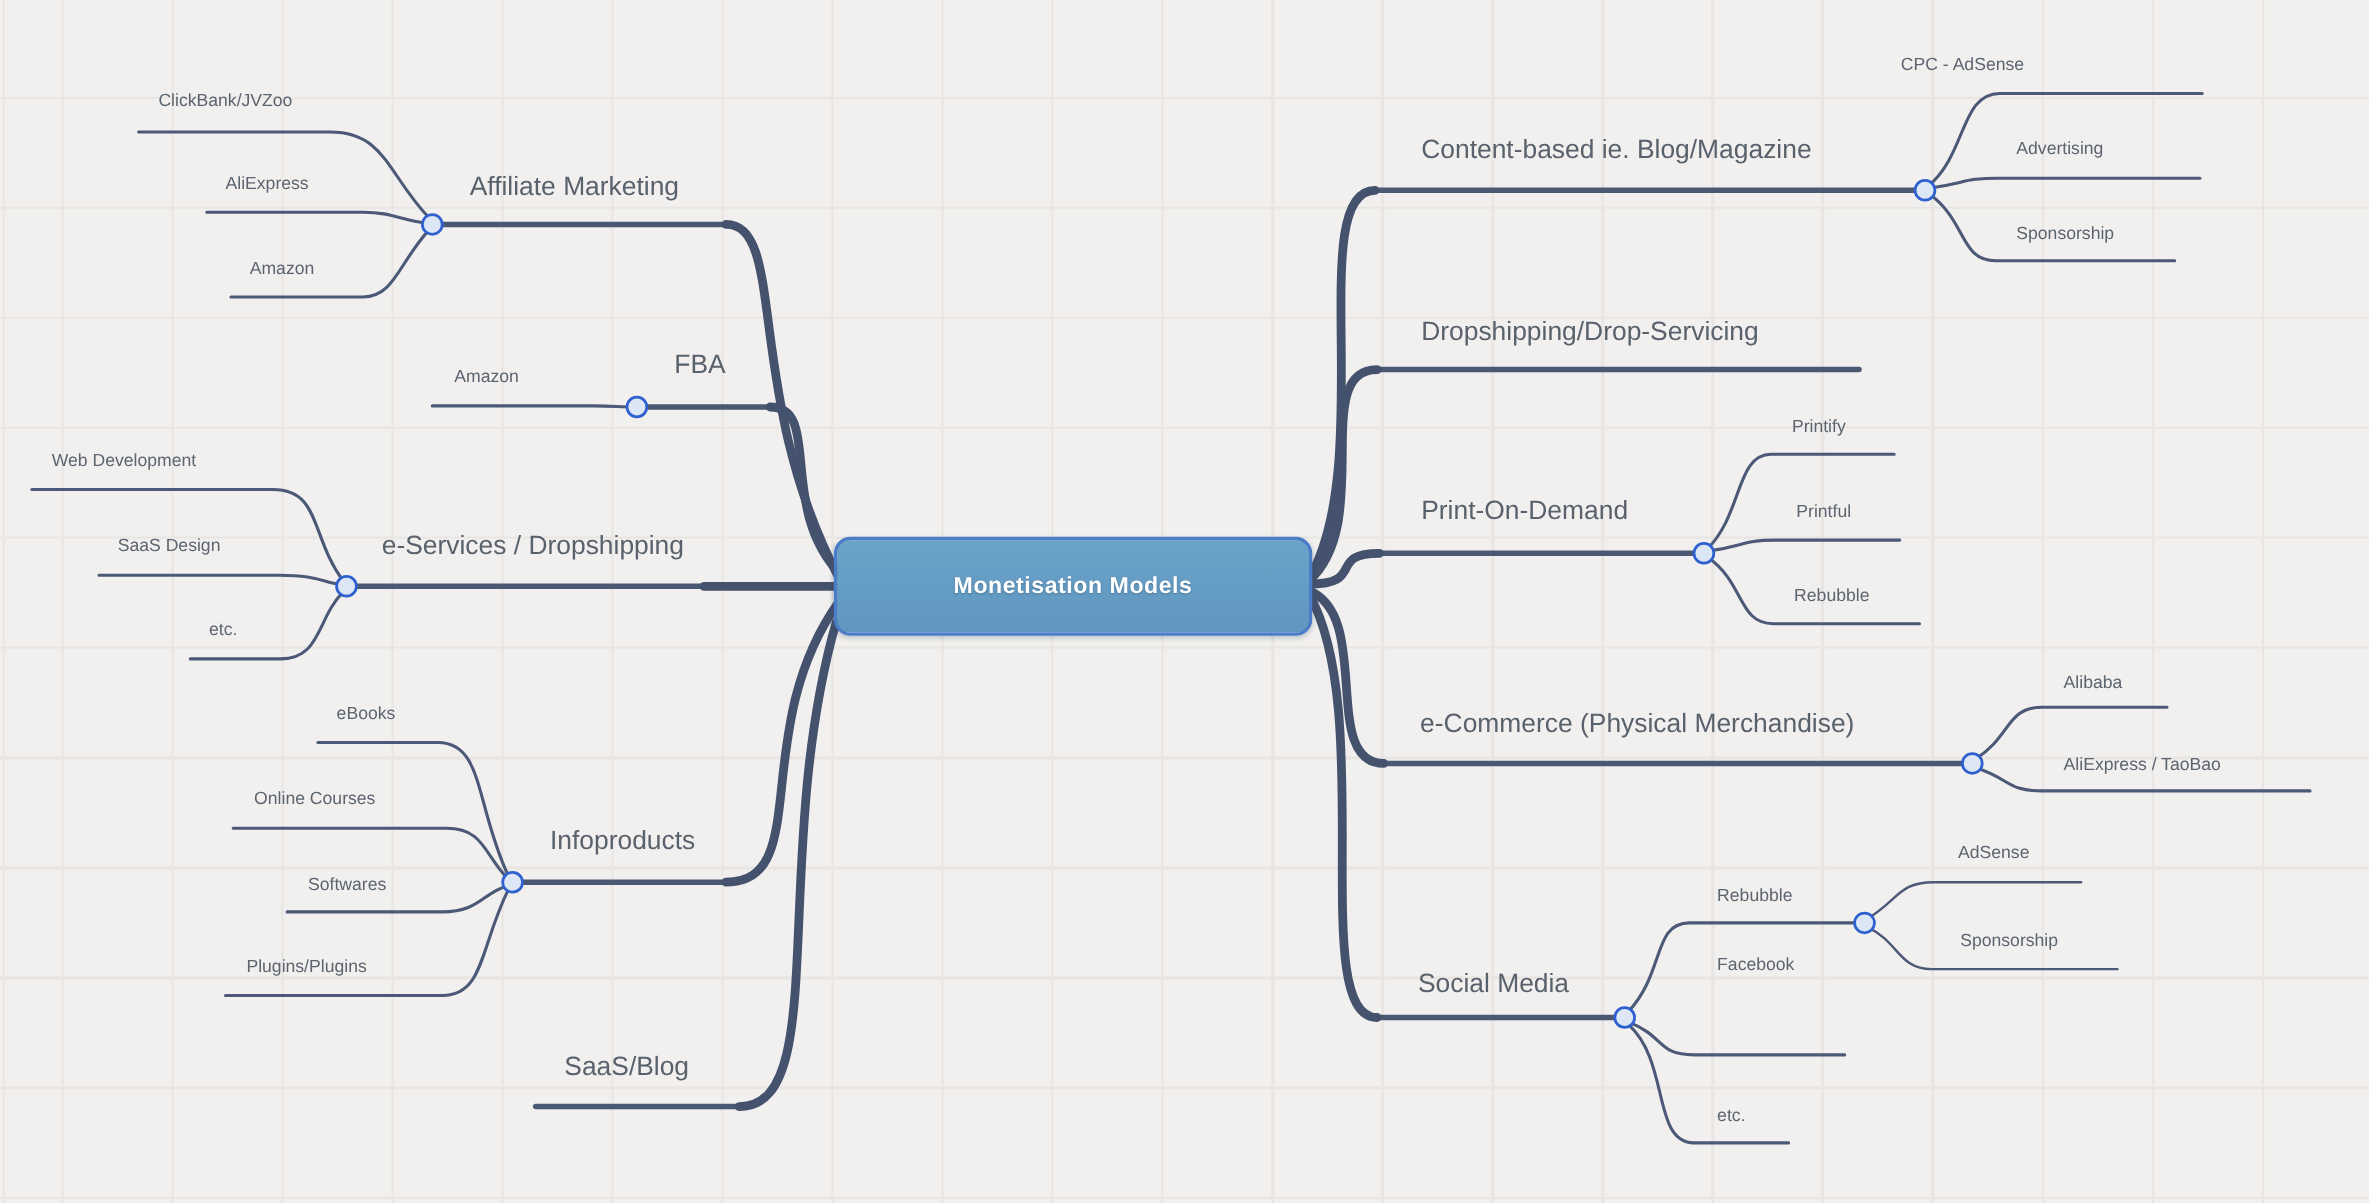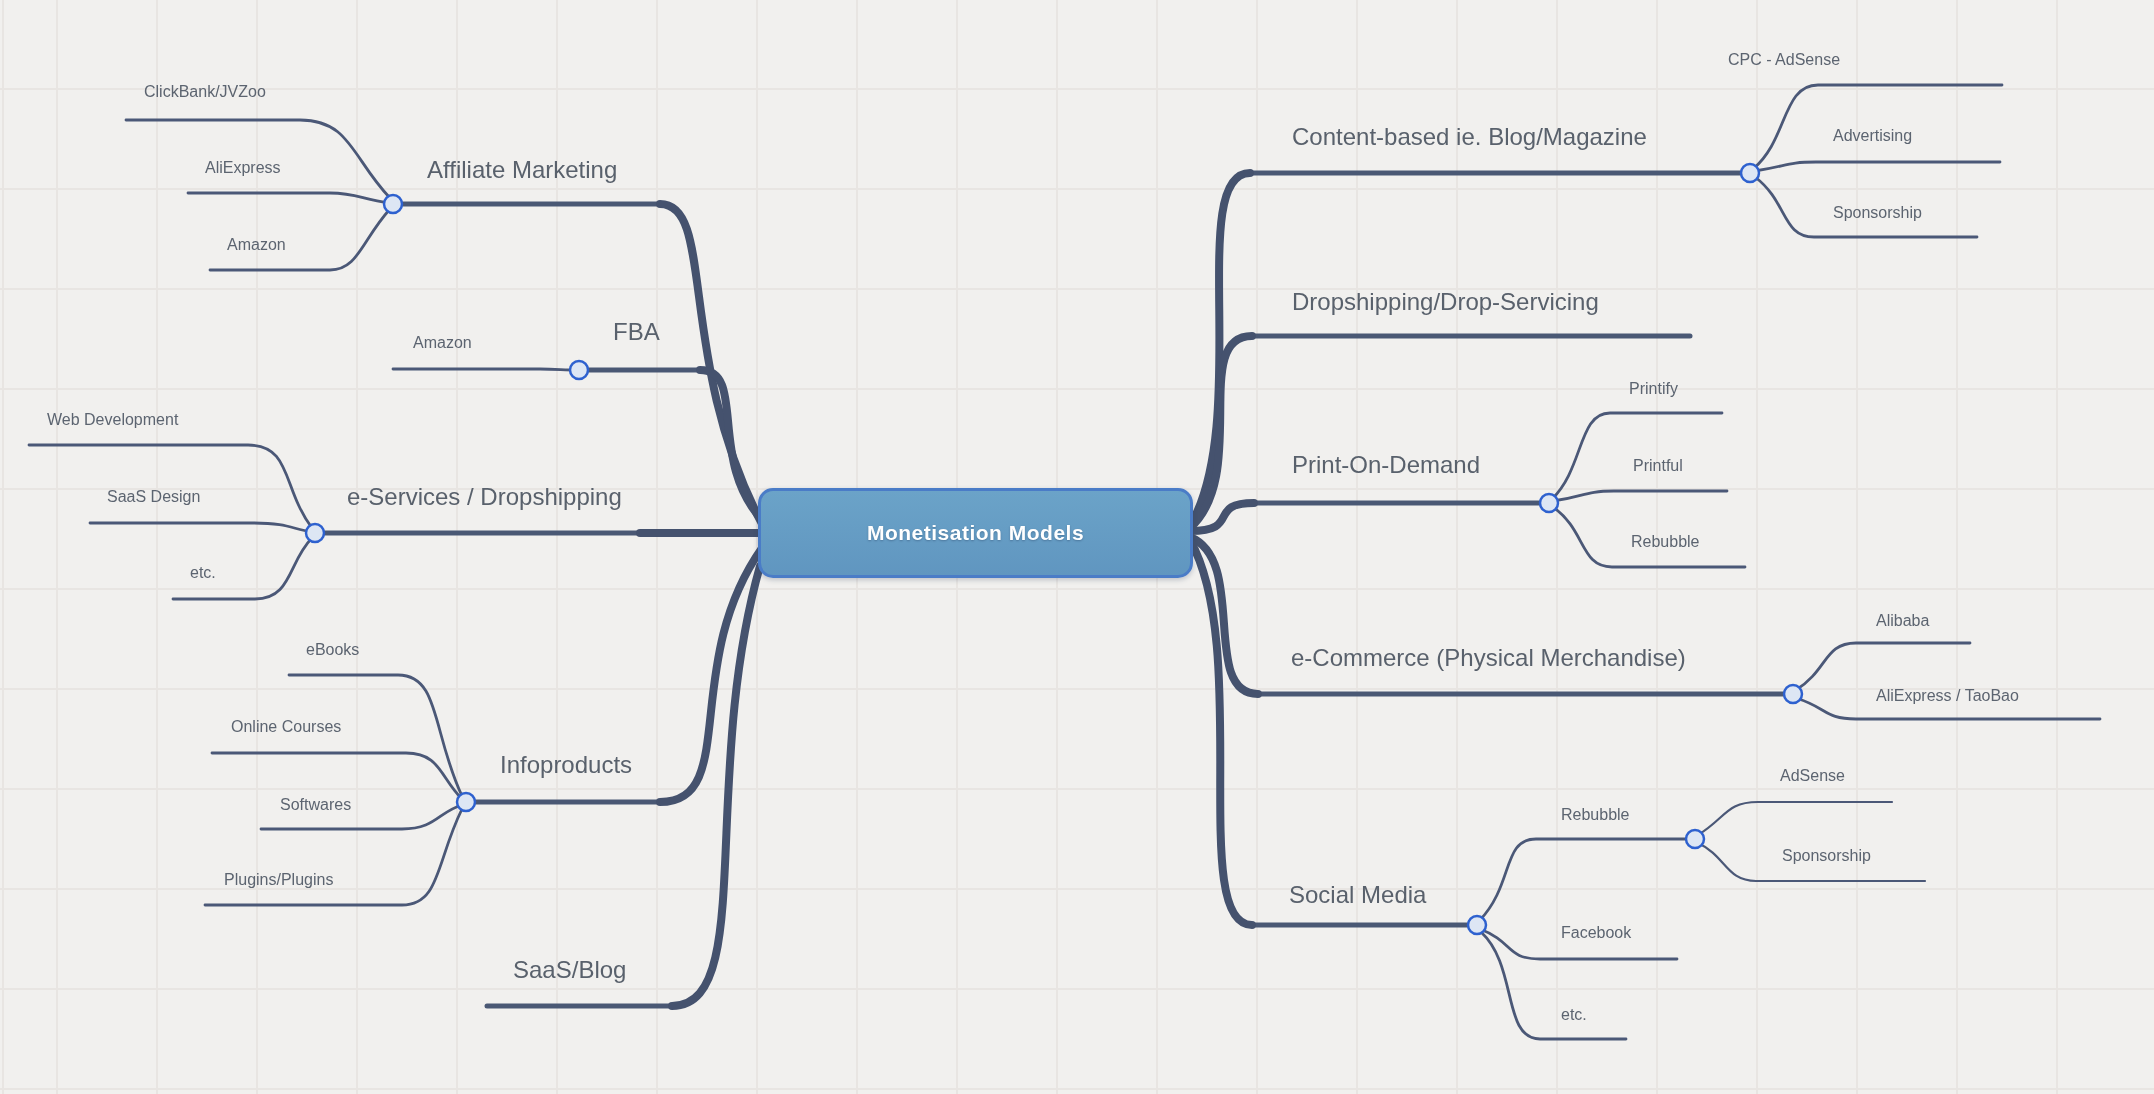--- a/index.html
+++ b/index.html
@@ -130,21 +130,21 @@
 
   <div class="lbl d2" style="left:1728px;top:50px">CPC - AdSense</div>
   <div class="lbl d2" style="left:1833px;top:126px">Advertising</div>
   <div class="lbl d2" style="left:1833px;top:203px">Sponsorship</div>
   <div class="lbl d2" style="left:1629px;top:379px">Printify</div>
   <div class="lbl d2" style="left:1633px;top:456px">Printful</div>
   <div class="lbl d2" style="left:1631px;top:532px">Rebubble</div>
   <div class="lbl d2" style="left:1876px;top:611px">Alibaba</div>
   <div class="lbl d2" style="left:1876px;top:686px">AliExpress / TaoBao</div>
   <div class="lbl d2" style="left:1561px;top:805px">Rebubble</div>
-  <div class="lbl d2" style="left:1561px;top:923px">Facebook</div>
+  <div class="lbl d2" style="left:1561px;top:868px">Facebook</div>
   <div class="lbl d2" style="left:1561px;top:1005px">etc.</div>
 
   <div class="lbl d3" style="left:1780px;top:766px">AdSense</div>
   <div class="lbl d3" style="left:1782px;top:846px">Sponsorship</div>
 
   <div id="root-node">
     <span class="txt">Monetisation Models</span>
   </div>
 
 </div>

